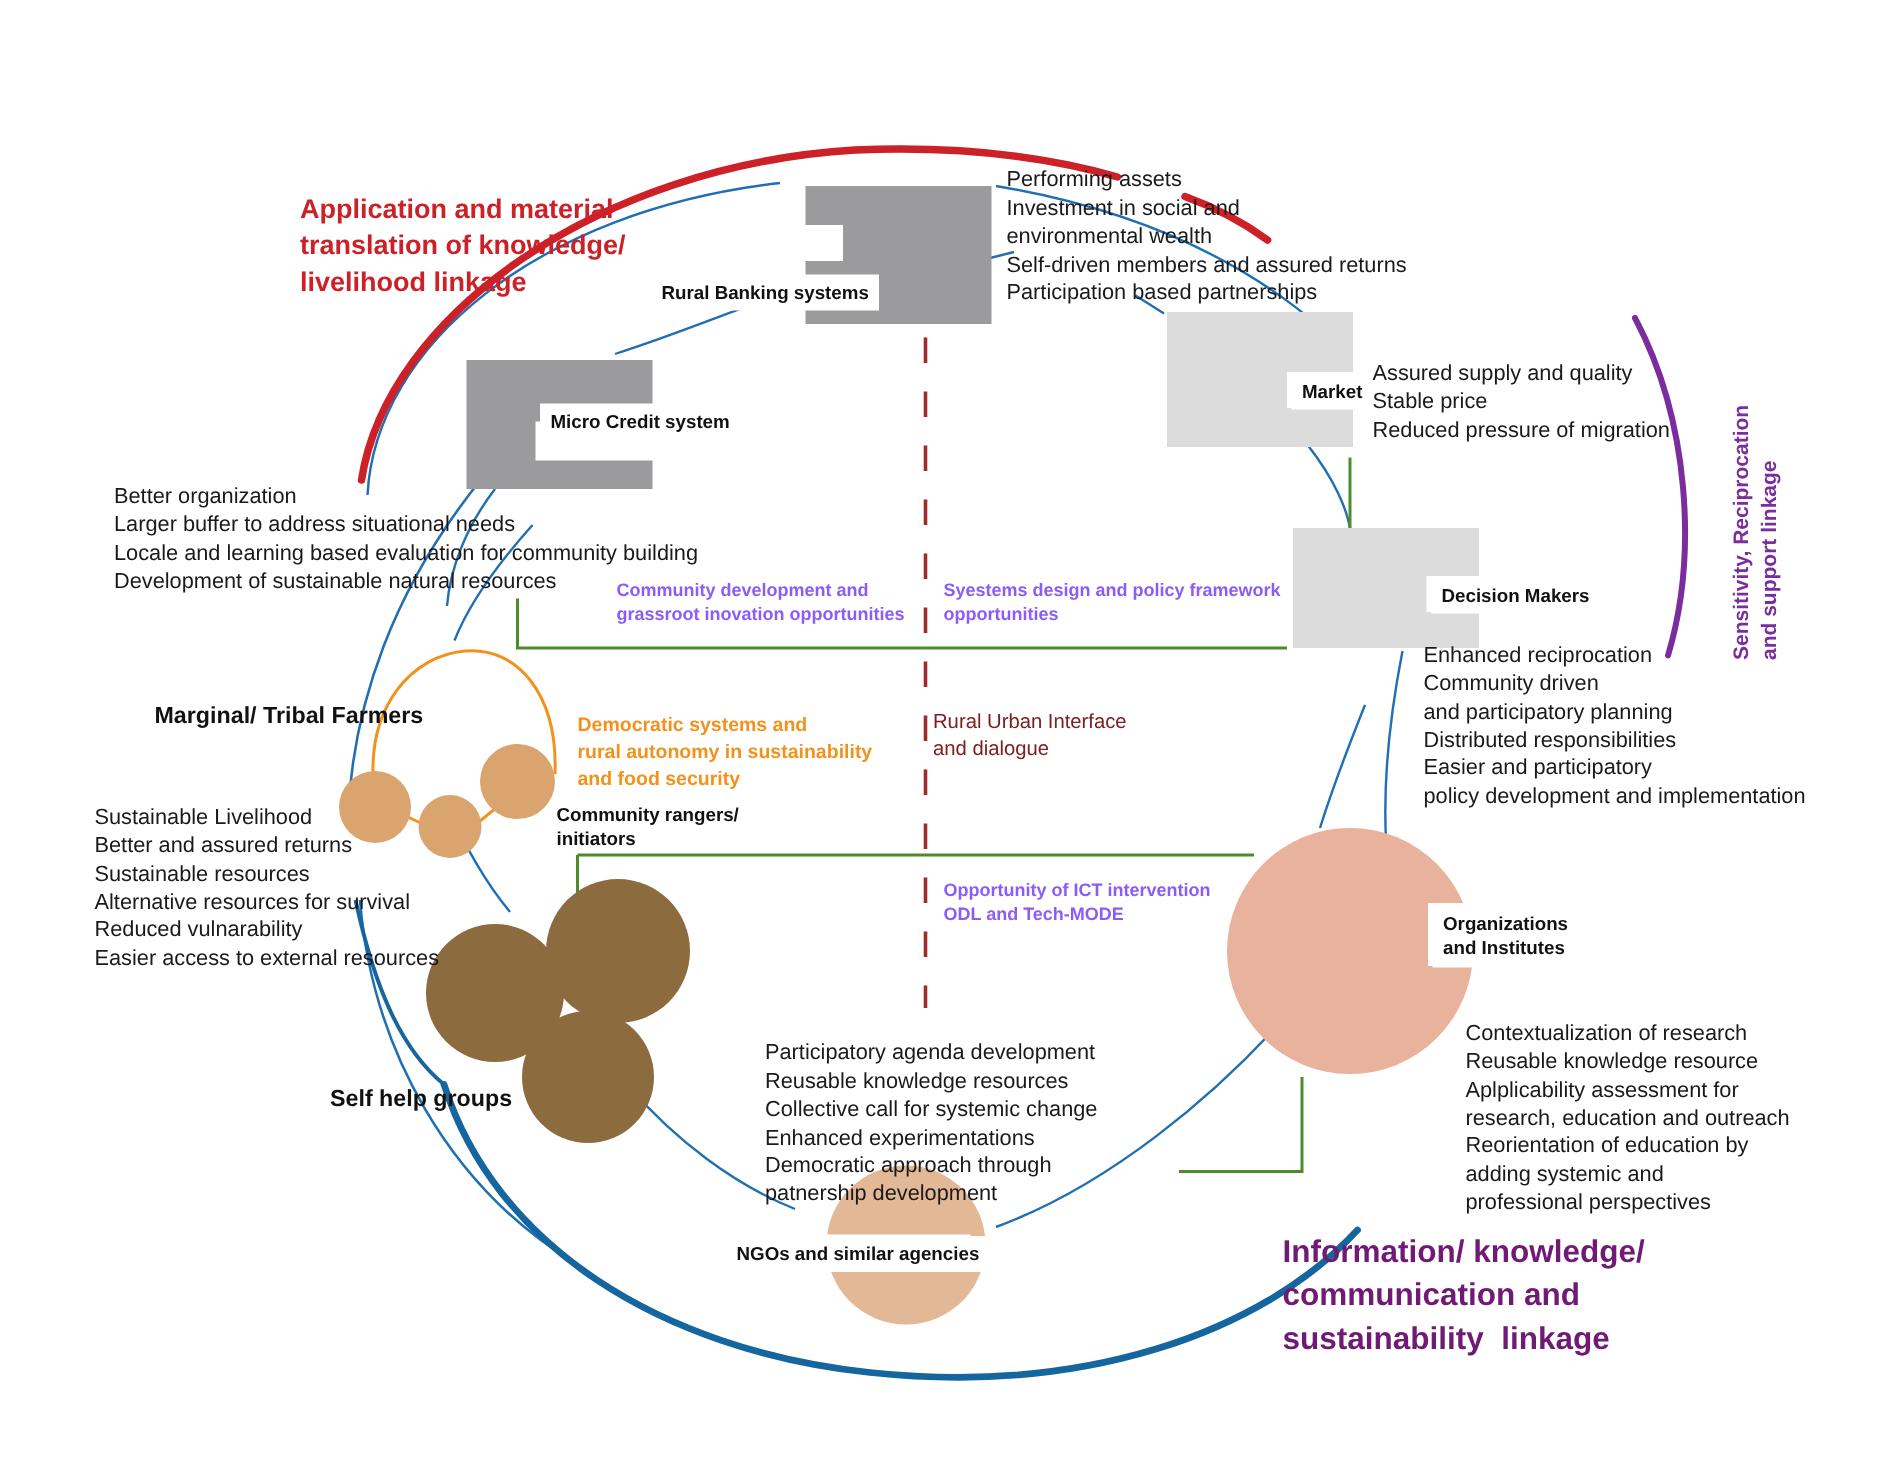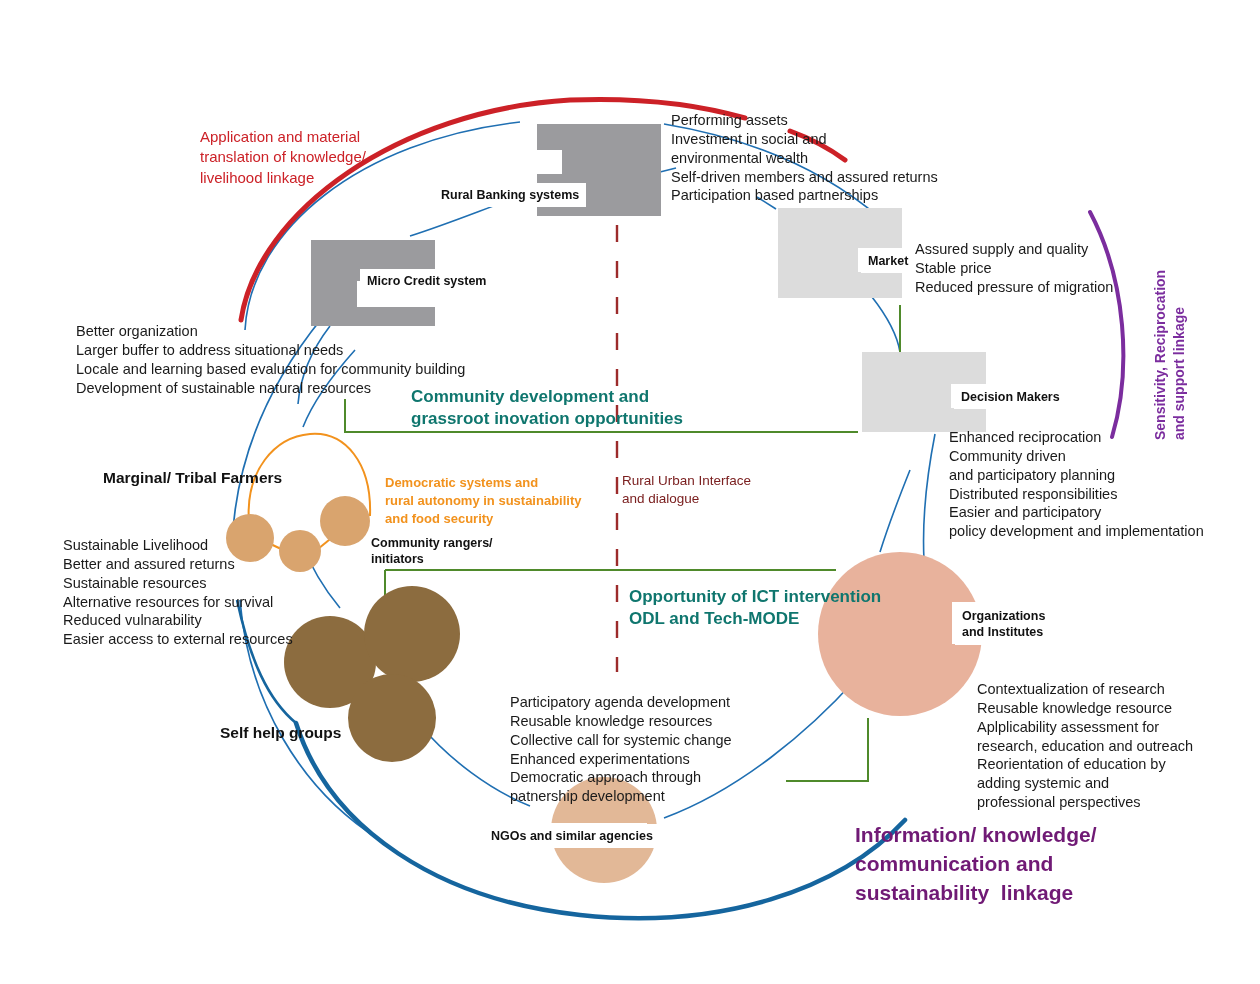--- a/index.html
+++ b/index.html
@@ -3,22 +3,22 @@
 <meta charset="utf-8">
 <style>
   html,body{margin:0;padding:0;background:#ffffff;}
   body{width:1260px;height:984px;font-family:"Liberation Sans",sans-serif;overflow:hidden;}
   #stage{position:relative;width:1260px;height:984px;background:#fff;}
   svg{position:absolute;top:0;left:0;}
   .lbl{position:absolute;white-space:pre;line-height:1.30;}
   .body-txt{font-size:14.5px;color:#1a1a1a;font-weight:400;}
   .node-lbl{font-size:12.5px;font-weight:bold;color:#111;background:#ffffff;padding:4px 7px;}
   .node-lbl-big{font-size:15.5px;font-weight:bold;color:#111;background:#ffffff;padding:2px 5px;}
-  .red-lbl{font-size:15px;font-weight:normal;color:#cc2127;line-height:1.35;}
-  .green-lbl{font-size:17px;font-weight:bold;color:#0f766e;line-height:1.32;}
+  .red-lbl{font-size:18px;font-weight:bold;color:#cc2127;line-height:1.35;}
+  .green-lbl{font-size:12px;font-weight:bold;color:#8b5cf6;line-height:1.32;}
   .orange-lbl{font-size:13px;font-weight:bold;color:#f2921d;line-height:1.38;}
   .maroon-lbl{font-size:13.5px;color:#7b2020;line-height:1.35;}
   .blue-lbl{font-size:21px;font-weight:bold;color:#701a75;line-height:1.38;}
   .purple-lbl{font-size:14px;font-weight:bold;color:#7b2d9e;line-height:1.35;
               transform-origin:0 0;transform:rotate(-90deg);}
 </style>
 </head>
 <body>
 
 <div id="stage">
@@ -120,20 +120,22 @@
   <div class="lbl purple-lbl" style="left:1151px;top:440px;">Sensitivity, Reciprocation
 and support linkage</div>
 
   <div class="lbl blue-lbl" style="left:855px;top:821px;">Information/ knowledge/
 communication and
 sustainability  linkage</div>
 
   <div class="lbl green-lbl" style="left:411px;top:386px;">Community development and
 grassroot inovation opportunities</div>
 
+  <div class="lbl green-lbl" style="left:629px;top:386px;">Syestems design and policy framework
+opportunities</div>
 
   <div class="lbl green-lbl" style="left:629px;top:586px;">Opportunity of ICT intervention
 ODL and Tech-MODE</div>
 
   <div class="lbl orange-lbl" style="left:385px;top:474px;">Democratic systems and
 rural autonomy in sustainability
 and food security</div>
 
   <div class="lbl maroon-lbl" style="left:622px;top:472px;">Rural Urban Interface
 and dialogue</div>

